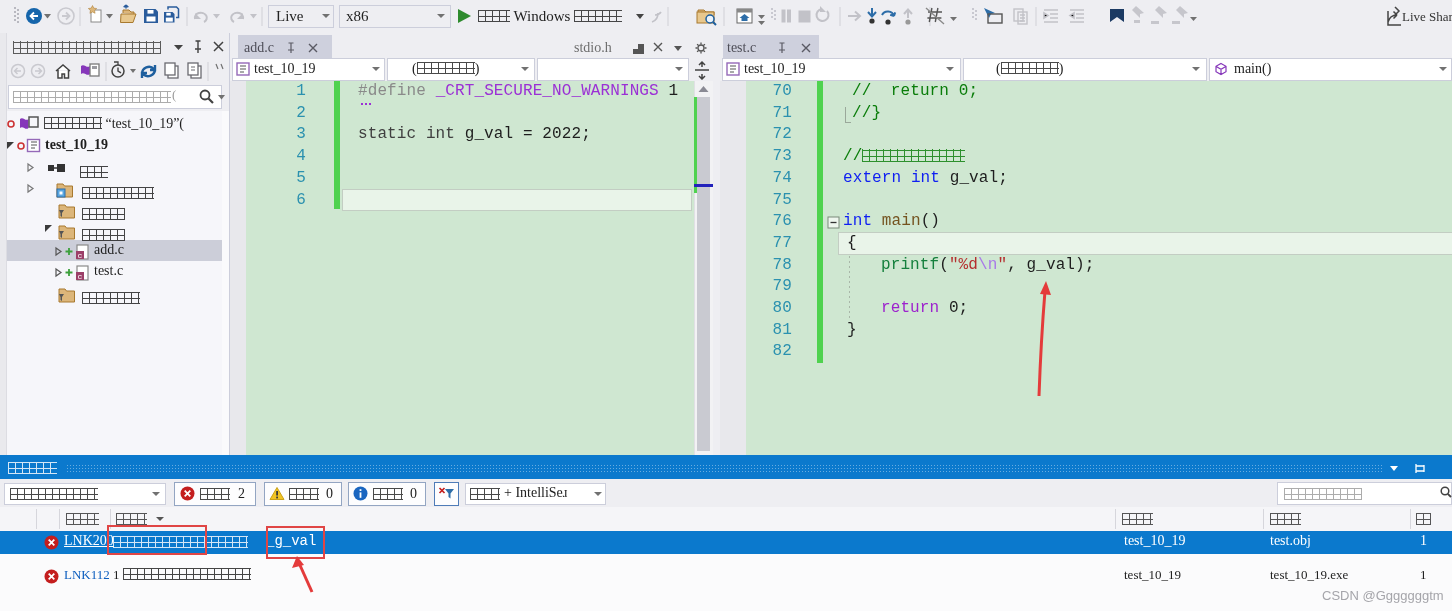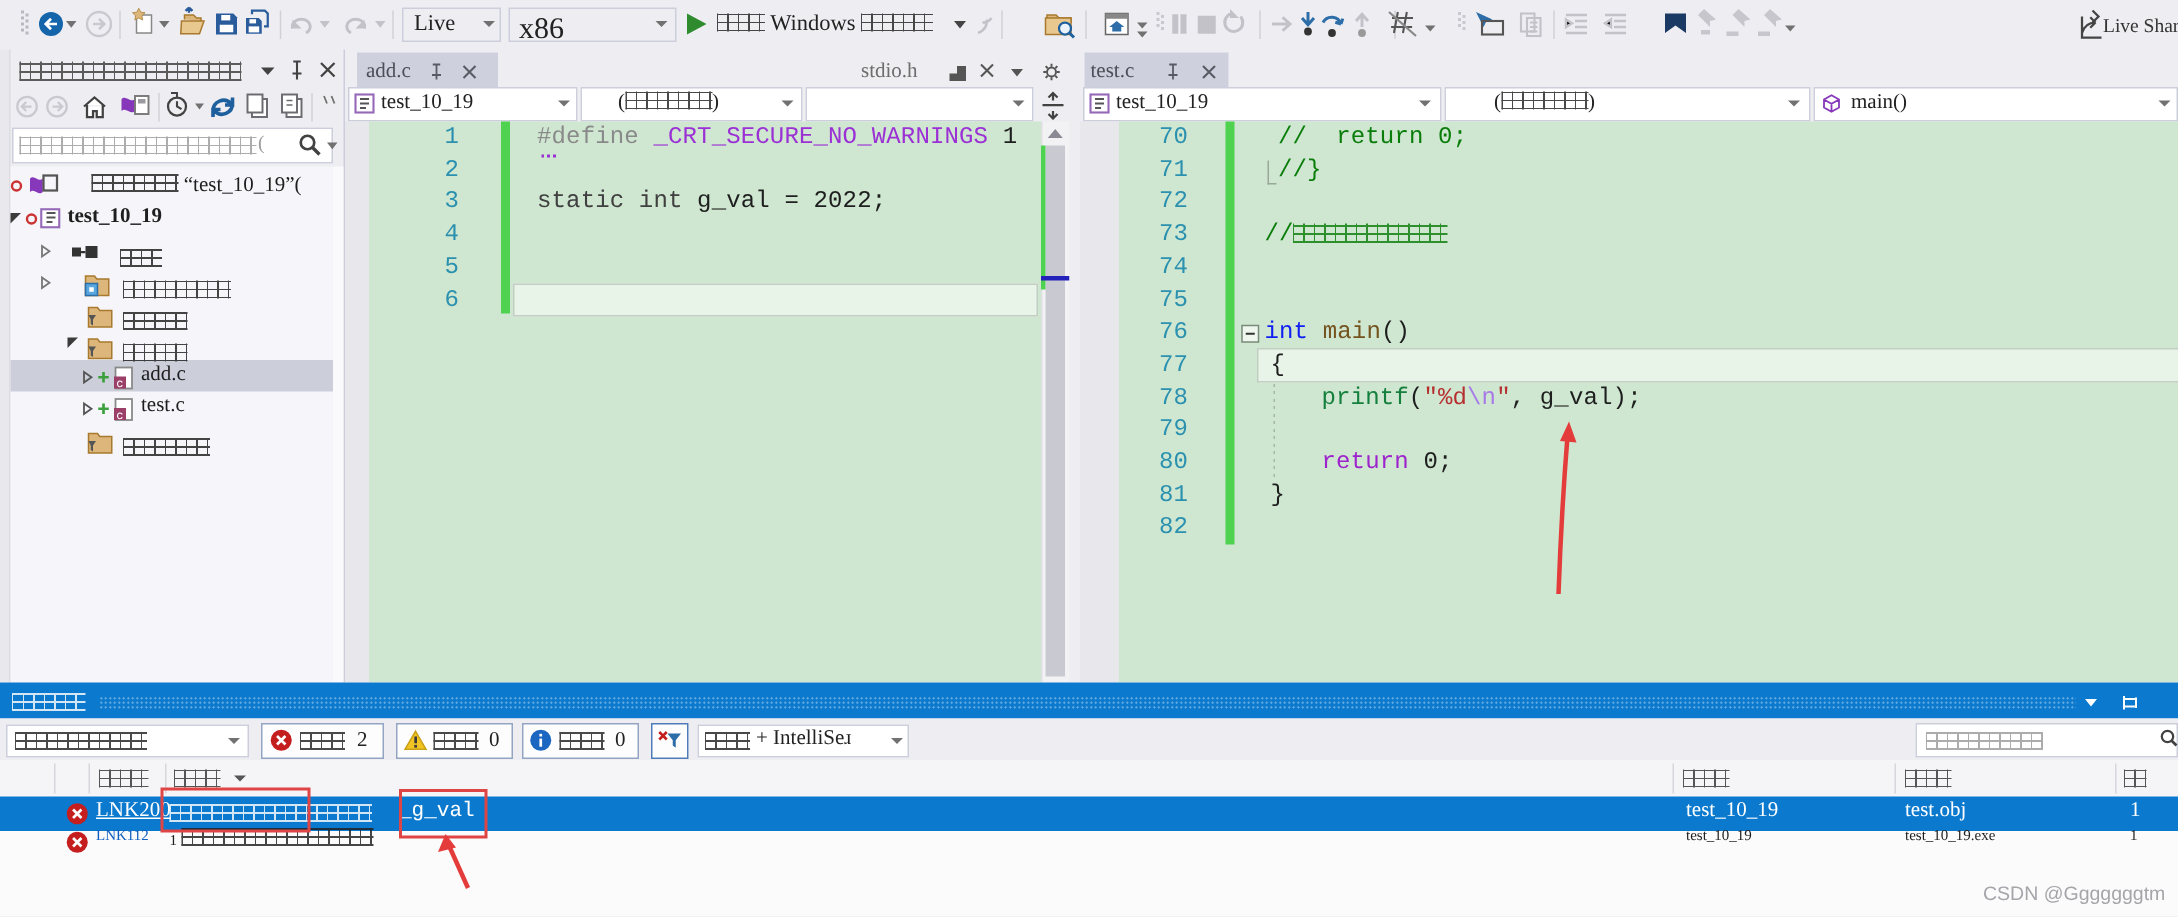--- a/index.html
+++ b/index.html
@@ -149,21 +149,21 @@
   <path d="M1190 17 h7 l-3.5 4 z" fill="#717171"></path>
 
   <g stroke="#444" stroke-width="1.5" fill="none">
           <path d="M1388 11 v14 h13 m-13 -3 q2 -7 9 -7 m0 0 l-3.5 -3.5 m3.5 3.5 l-3.5 3.5"></path>
           <path d="M1397 8 l4 4 -4 4" transform="translate(-2,-1)"></path>
         </g>
  </svg>
  <span class="ab" style="left:276px;top:8px;font-size:15px;color:#222">Live</span>
  <div class="ab box" style="left:268px;top:5px;width:66px;height:23px;background:transparent"></div>
  <span class="ab caret" style="left:322px;top:14px"></span>
- <span class="ab" style="left:346px;top:8px;font-size:20px;color:#222">x86</span>
+ <span class="ab" style="left:346px;top:8px;font-size:15px;color:#222">x86</span>
  <div class="ab box" style="left:339px;top:5px;width:112px;height:23px;background:transparent"></div>
  <span class="ab caret" style="left:437px;top:14px"></span>
  <span class="ab" style="left:478px;top:8px;font-size:15px;color:#222"><span class="cj" style="width:32px"></span> Windows <span class="cj" style="width:48px"></span></span>
  <span class="ab" style="left:1402px;top:9px;font-size:13px;color:#333;white-space:nowrap">Live Share</span>
 </div>
 
 <div class="ab" id="explorer" style="left:0;top:33px;width:230px;height:422px;background:#eeeef2;border-right:1px solid #cccedb">
  <div class="ab" style="left:0;top:0;width:7px;height:422px;background:#e9e9ed;border-right:1px solid #dcdce2"></div>
 
  <span class="cj" style="position:absolute;left:13px;top:8px;width:148px;height:13px;color:#3b3b3b"></span>
@@ -252,21 +252,21 @@
 
    <path d="M56 158 l5 3.5 -5 3.5 z" fill="none" stroke="#555" stroke-width="1.2"></path>
    <path d="M69 158 v7 m-3.5 -3.5 h7" stroke="#3ca03c" stroke-width="1.8"></path>
    <rect x="77" y="155" width="11" height="14" fill="#fff" stroke="#8a8a8a" stroke-width="1.2"></rect>
           <rect x="76" y="161" width="8" height="8" fill="#9c3f68"></rect>
           <text x="77.5" y="168" font-size="8" fill="#fff" font-family="Liberation Mono">c</text>
 
    <path d="M59 178 h6 l1.5 2 h8 v11 h-15.5 z" fill="#dcb67a" stroke="#a8792e"></path>
    <path d="M59 183 l5 0 -2 3 v4 l-1.5 -1 v-3 z" fill="#555"></path>
   </svg>
-  <span class="ab" style="left:61px;top:5px"><span class="cj" style="width:58px;color:#1e1e1e"></span>&nbsp;“test_10_19”(</span>
+  <span class="ab" style="left:44px;top:5px"><span class="cj" style="width:58px;color:#1e1e1e"></span>&nbsp;“test_10_19”(</span>
   <span class="ab" style="left:45px;top:26px;font-weight:bold">test_10_19</span>
   <span class="cj" style="position:absolute;left:80px;top:55px;width:28px;color:#1e1e1e"></span>
   <span class="cj" style="position:absolute;left:82px;top:76px;width:72px;color:#1e1e1e"></span>
   <span class="cj" style="position:absolute;left:82px;top:97px;width:43px;color:#1e1e1e"></span>
   <span class="cj" style="position:absolute;left:82px;top:118px;width:43px;color:#1e1e1e"></span>
   <span class="ab" style="left:94px;top:131px">add.c</span>
   <span class="ab" style="left:94px;top:152px">test.c</span>
   <span class="cj" style="position:absolute;left:82px;top:181px;width:58px;color:#1e1e1e"></span>
  </div>
 </div>
@@ -363,20 +363,21 @@
 
  <div class="ab mono" style="left:38px;top:48px;width:36px;text-align:right;color:#2b91af">70<br>71<br>72<br>73<br>74<br>75<br>76<br>77<br>78<br>79<br>80<br>81<br>82</div>
 
  <div class="ab" style="left:99px;top:48px;width:6px;height:282px;background:#4fd24f"></div>
 
  <div class="ab" style="left:127px;top:74px;width:6px;height:16px;border-left:1px solid #9aa89a;border-bottom:1px solid #9aa89a"></div>
  <div class="ab" style="left:131px;top:223px;width:1px;height:62px;background:repeating-linear-gradient(0deg,#a8b6a8 0 2px,transparent 2px 5px)"></div>
 
  <div class="ab mono" style="left:134px;top:48px;color:#0a7d0a">//&nbsp;&nbsp;return 0;<br>//}</div>
  <div class="ab mono" style="left:125px;top:113px;color:#0a7d0a">//<span class="cj" style="width:103px;height:13px;color:#0a7d0a;vertical-align:-1.5px"></span></div>
+ <div class="ab mono" style="left:125px;top:135px;color:#1e1e1e"><span style="color:#0f1ff2">extern int</span> g_val;</div>
  <svg class="ab" style="left:109px;top:183px" width="13" height="13" viewBox="0 0 13 13">
         <rect x="1" y="1" width="11" height="11" fill="#eef6ee" stroke="#7a8a7a"></rect>
         <line x1="3.5" y1="6.5" x2="9.5" y2="6.5" stroke="#333" stroke-width="1.3"></line>
       </svg>
  <div class="ab mono" style="left:125px;top:178px;color:#1e1e1e"><span style="color:#0f1ff2">int</span> <span style="color:#74531f">main</span>()</div>
  <div class="ab mono" style="left:129px;top:200px;color:#1e1e1e">{</div>
  <div class="ab mono" style="left:163px;top:222px;color:#1e1e1e"><span style="color:#15803d">printf</span>(<span style="color:#b52f2f">"%d</span><span style="color:#a87ae8">\n</span><span style="color:#b52f2f">"</span>, g_val);</div>
  <div class="ab mono" style="left:163px;top:265px;color:#1e1e1e"><span style="color:#9d23cd">return</span> 0;</div>
  <div class="ab mono" style="left:129px;top:287px;color:#1e1e1e">}</div>
 </div>
@@ -456,21 +457,21 @@
           <path d="M4.7 4.7 l5.6 5.6 m0 -5.6 l-5.6 5.6" stroke="#fff" stroke-width="1.8"></path>
         </svg>
   <span class="ab" style="left:64px;top:2px;text-decoration:underline">LNK200</span>
   <span class="cj" style="position:absolute;left:113px;top:5px;width:135px;color:#fff"></span>
   <span class="ab" style="left:266px;top:2px;font-family:'Liberation Mono',monospace;font-size:14px">_g_val</span>
   <span class="ab" style="left:1124px;top:2px">test_10_19</span>
   <span class="ab" style="left:1270px;top:2px">test.obj</span>
   <span class="ab" style="left:1420px;top:2px">1</span>
  </div>
 
- <div class="ab" style="left:0;top:95px;width:1452px;height:23px;color:#1e1e1e;font-size:10px">
+ <div class="ab" style="left:0;top:110px;width:1452px;height:23px;color:#1e1e1e;font-size:13px">
   <svg class="ab" style="left:44px;top:4px" width="15" height="15" viewBox="0 0 15 15">
           <circle cx="7.5" cy="7.5" r="7" fill="#c41e1e"></circle>
           <path d="M4.7 4.7 l5.6 5.6 m0 -5.6 l-5.6 5.6" stroke="#fff" stroke-width="1.8"></path>
         </svg>
   <span class="ab" style="left:64px;top:2px;color:#0e5fbf">LNK112</span>
   <span class="ab" style="left:113px;top:2px">1 <span class="cj" style="width:128px;color:#1e1e1e"></span></span>
   <span class="ab" style="left:1124px;top:2px">test_10_19</span>
   <span class="ab" style="left:1270px;top:2px">test_10_19.exe</span>
   <span class="ab" style="left:1420px;top:2px">1</span>
  </div>

